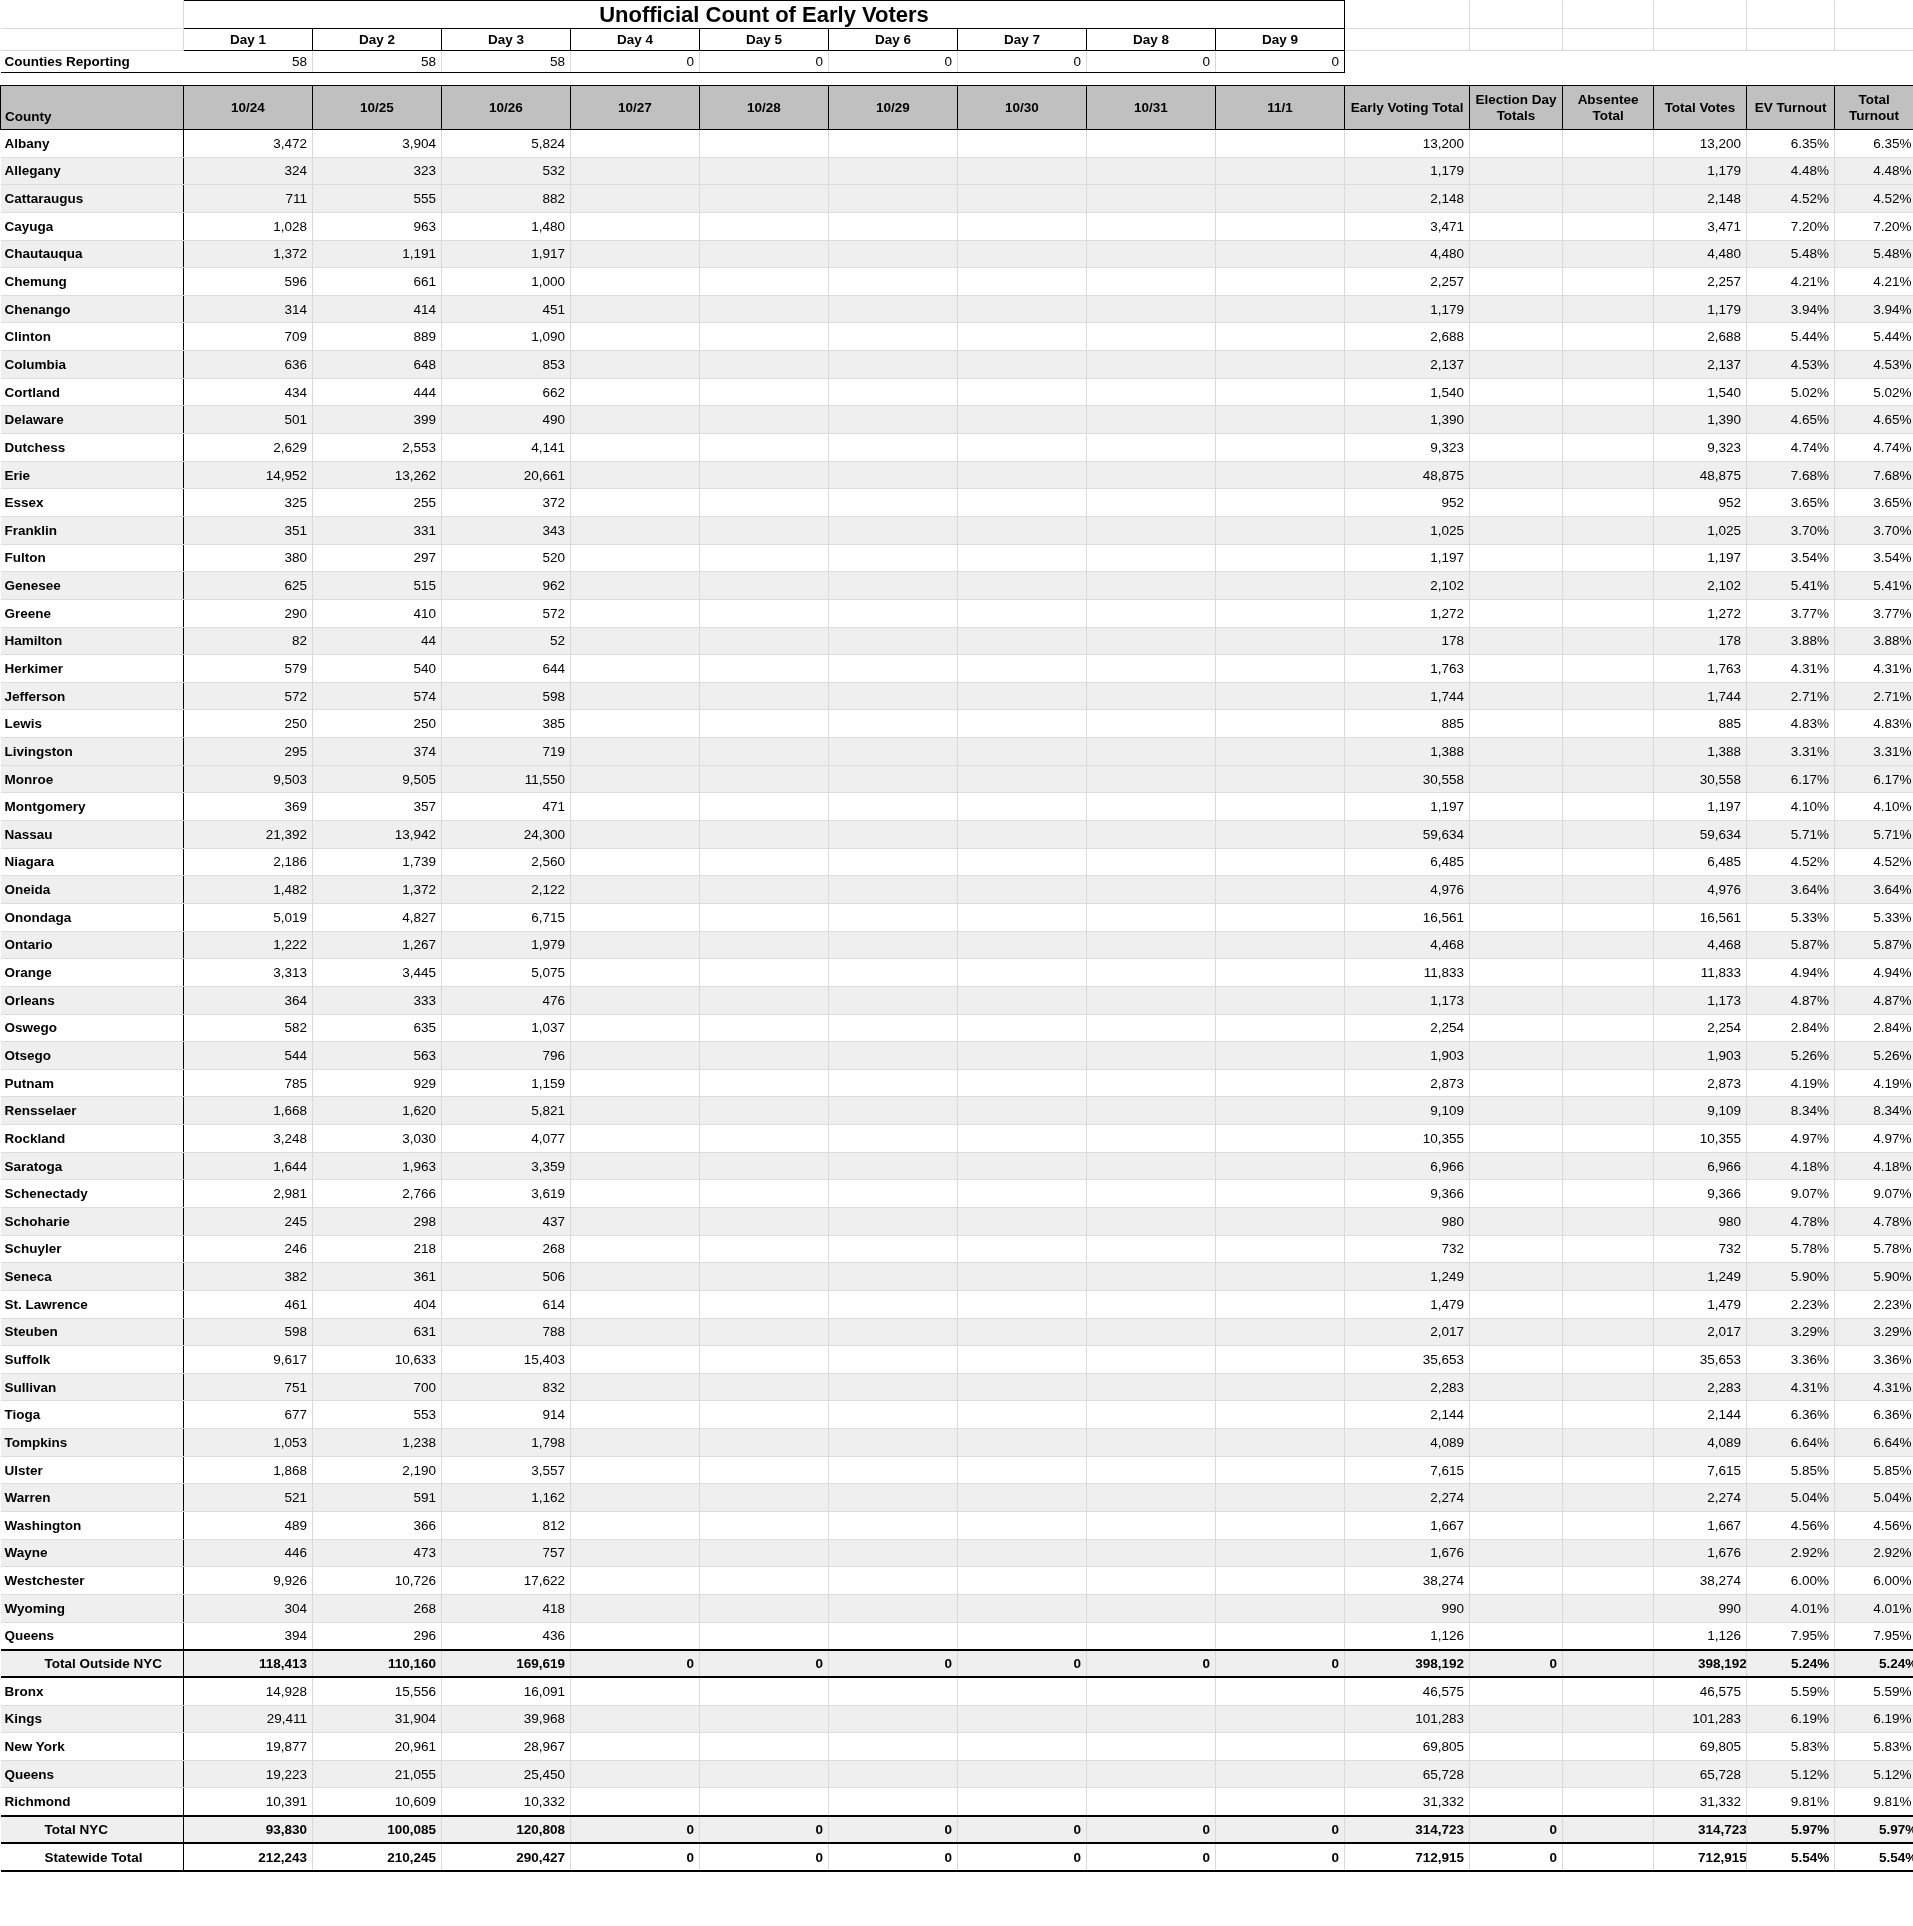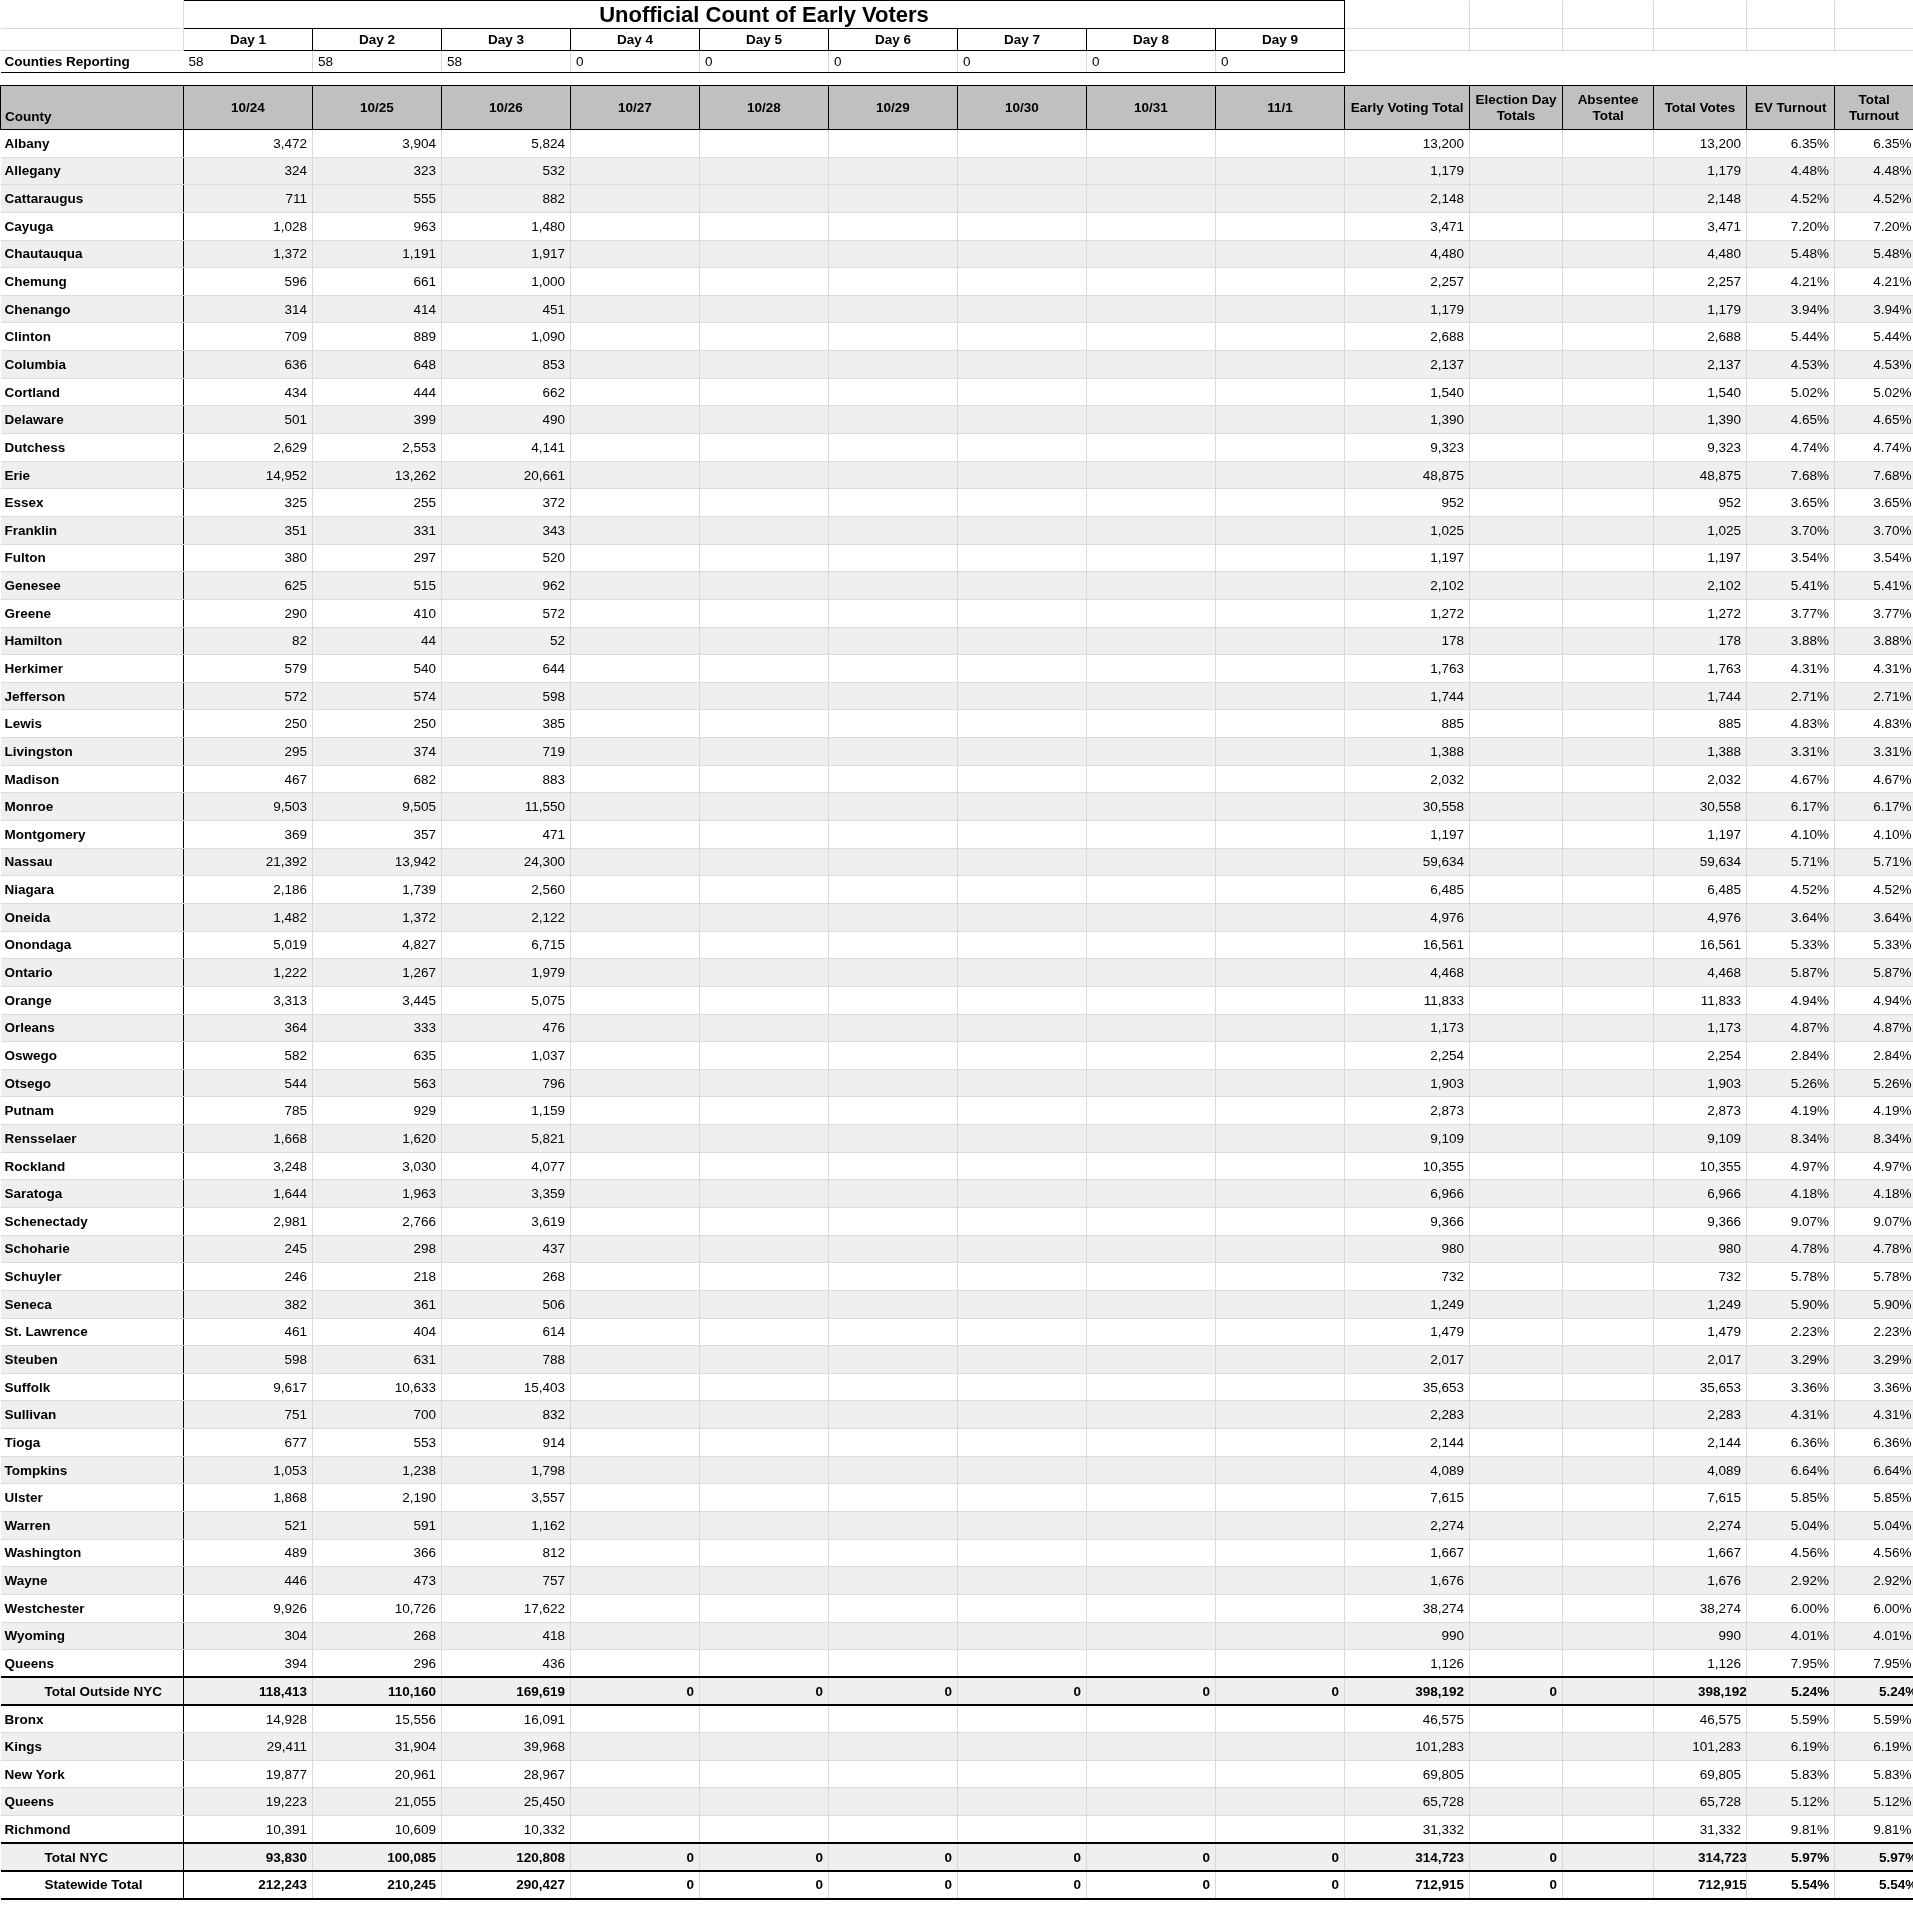--- a/index.html
+++ b/index.html
@@ -22,21 +22,21 @@
   tr.r-spacer{height:13px;}
   tr.r-colhdr{height:44px;}
   tr.r-data{height:27.65px;}
   
   .corner{border-right:1px solid #d9d9d9;border-bottom:1px solid #d9d9d9;background:#fff;}
   .title-cell{font-size:22px;font-weight:bold;text-align:center;border:1px solid #000;padding:0;}
   .filler{border-right:1px solid #d9d9d9;border-bottom:1px solid #d9d9d9;background:#fff;}
   .noborder{border:none;background:#fff;}
   .day-hdr{font-weight:bold;text-align:center;border:1px solid #000;background:#fff;}
   .rep-label{font-weight:bold;border-top:1px solid #000;border-bottom:1px solid #000;padding-left:4px;}
-  .rep-val{border-top:1px solid #000;border-bottom:1px solid #000;border-right:1px solid #d9d9d9;margin-top:45px;}
+  .rep-val{text-align:right;border-top:1px solid #000;border-bottom:1px solid #000;border-right:1px solid #d9d9d9;margin-top:45px;}
   .rep-val.boxend{border-right:1px solid #000;}
   .spacer-cell{border-right:1px solid #ececec;background:#fff;}
   .col-hdr{background:#c0c0c0;font-weight:bold;border:1px solid #000;text-align:center;white-space:normal;line-height:1.12;padding:1px 3px;}
   .col-hdr.county-hdr{text-align:left;vertical-align:bottom;padding-left:4px;padding-bottom:5px;}
   
   .c-name{font-weight:bold;padding-left:4px;border-right:1px solid #000;border-bottom:1px solid #dcdcdc;}
   .num{text-align:right;border-right:1px solid #d9d9d9;border-bottom:1px solid #dcdcdc;}
   .num.evt{border-left:1px solid #b9b9b9;}
   .num.tv,.num.pct{border-left:1px solid #b9b9b9;}
   .num.last{border-right:none;padding-right:2px;}
@@ -545,38 +545,20 @@
         <td class="num"></td>
         <td class="num"></td>
         <td class="num"></td>
         <td class="num evt">1,388</td>
         <td class="num"></td>
         <td class="num"></td>
         <td class="num tv">1,388</td>
         <td class="num pct">3.31%</td>
         <td class="num pct last">3.31%</td>
       </tr>
-      <tr class="r-data">
-        <td class="c-name">Madison</td>
-        <td class="num">467</td>
-        <td class="num">682</td>
-        <td class="num">883</td>
-        <td class="num"></td>
-        <td class="num"></td>
-        <td class="num"></td>
-        <td class="num"></td>
-        <td class="num"></td>
-        <td class="num"></td>
-        <td class="num evt">2,032</td>
-        <td class="num"></td>
-        <td class="num"></td>
-        <td class="num tv">2,032</td>
-        <td class="num pct">4.67%</td>
-        <td class="num pct last">4.67%</td>
-      </tr>
       <tr class="r-data stripe">
         <td class="c-name">Monroe</td>
         <td class="num">9,503</td>
         <td class="num">9,505</td>
         <td class="num">11,550</td>
         <td class="num"></td>
         <td class="num"></td>
         <td class="num"></td>
         <td class="num"></td>
         <td class="num"></td>

